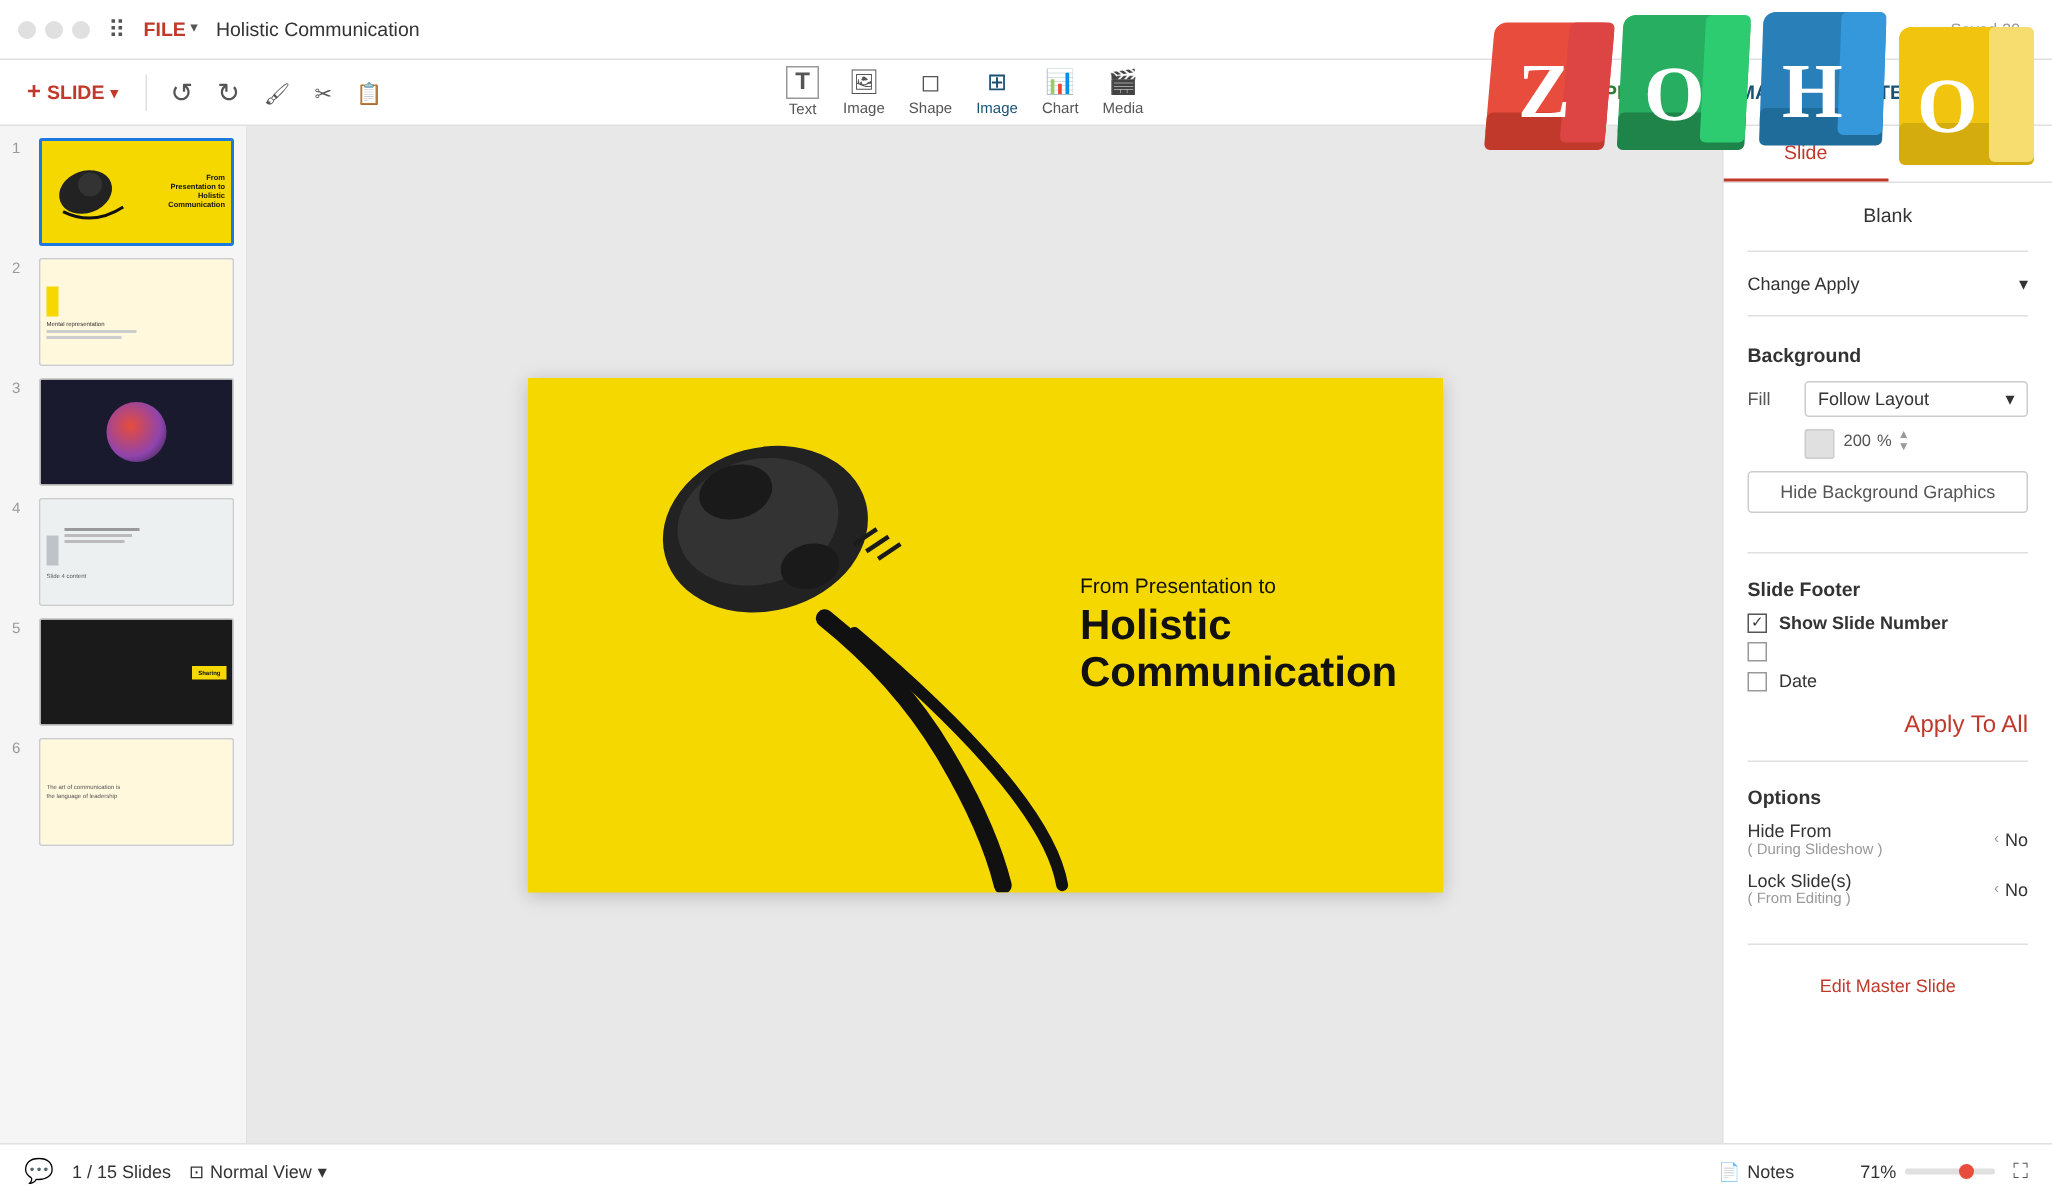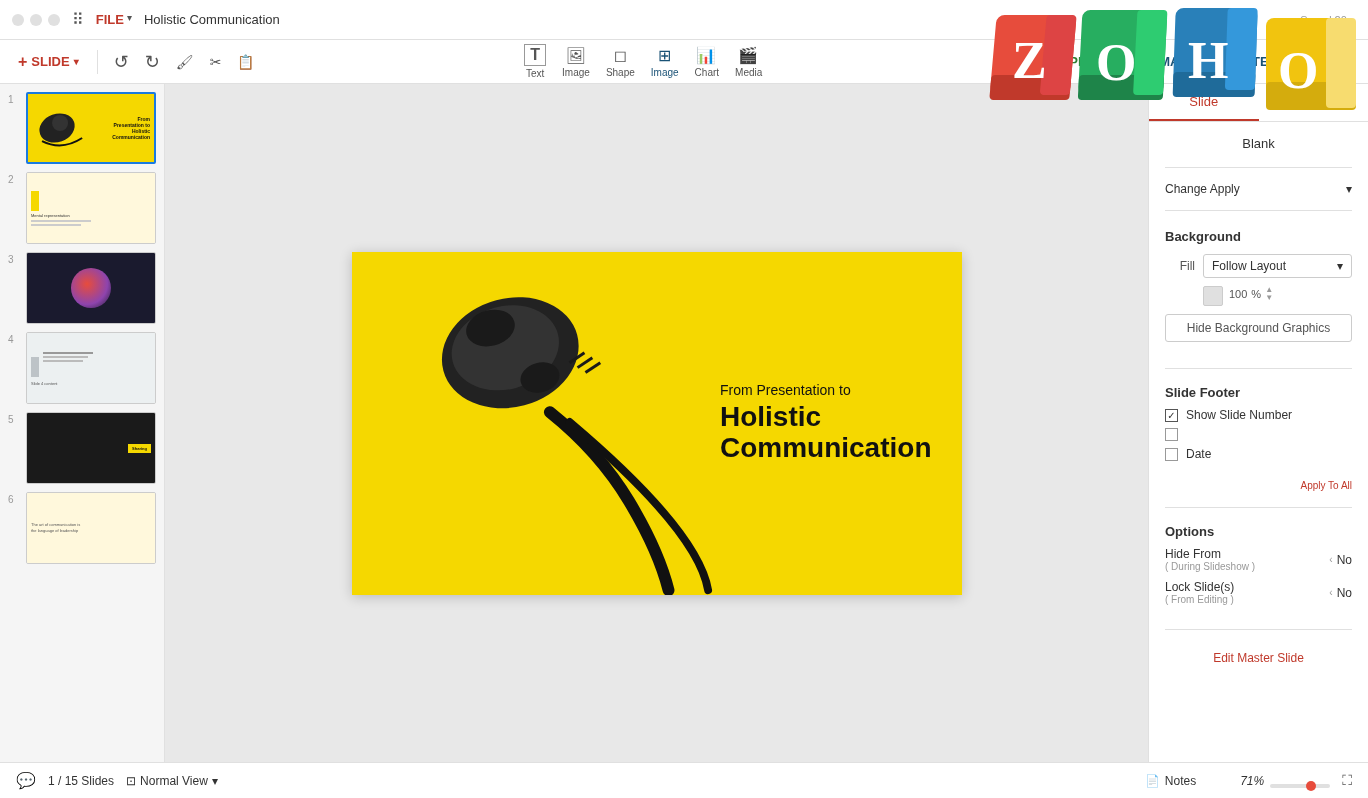--- a/index.html
+++ b/index.html
@@ -237,21 +237,20 @@
       width: 100%;
     }
 
     .background-section { padding: 10px 16px; }
     .bg-label { font-size: 13px; font-weight: bold; color: #333; margin-bottom: 10px; }
     .fill-row {
       display: flex;
       align-items: center;
       gap: 8px;
       margin-bottom: 8px;
-      text-align: right;
     }
     .fill-label { font-size: 12px; color: #555; min-width: 30px; }
     .fill-select {
       flex: 1;
       display: flex;
       align-items: center;
       justify-content: space-between;
       padding: 4px 8px;
       border: 1px solid #ccc;
       border-radius: 3px;
@@ -293,33 +292,33 @@
     .sf-title { font-size: 13px; font-weight: bold; color: #333; margin-bottom: 8px; }
     .checkbox-row {
       display: flex;
       align-items: center;
       gap: 8px;
       margin-bottom: 6px;
     }
     .cb { width: 13px; height: 13px; border: 1px solid #999; display: flex; align-items: center; justify-content: center; cursor: pointer; }
     .cb.checked { background: #fff; border-color: #555; }
     .cb.checked::after { content: '✓'; font-size: 10px; color: #333; }
-    .cb-label { font-size: 12px; color: #333; }
+    .cb-label { font-size: 12px; color: #333; font-weight: bold; }
     .date-row { display: flex; align-items: center; gap: 8px; }
     .date-label { font-size: 12px; color: #333; }
 
     .apply-all-btn {
       text-align: right;
       padding: 6px 16px;
     }
     .apply-all-btn button {
       background: none;
       border: none;
       color: #c0392b;
-      font-size: 10px;
+      font-size: 16px;
       cursor: pointer;
     }
 
     .options-section { padding: 8px 16px; }
     .opt-title { font-size: 13px; font-weight: bold; color: #333; margin-bottom: 8px; }
     .option-row {
       display: flex;
       align-items: center;
       justify-content: space-between;
       margin-bottom: 8px;
@@ -356,21 +355,21 @@
       display: flex;
       align-items: center;
       padding: 0 16px;
       gap: 12px;
     }
     .comment-icon { font-size: 16px; color: #555; cursor: pointer; }
     .slide-counter { font-size: 12px; color: #333; }
     .view-select { font-size: 12px; color: #333; cursor: pointer; display: flex; align-items: center; gap: 4px; }
     .notes-btn { margin-left: auto; font-size: 12px; color: #333; cursor: pointer; display: flex; align-items: center; gap: 4px; }
     .fullscreen-btn { font-size: 14px; color: #555; cursor: pointer; }
-    .zoom-area { display: flex; align-items: flex-end; gap: 6px; font-style: italic; }
+    .zoom-area { display: flex; align-items: center; gap: 6px; }
     .zoom-pct { font-size: 12px; color: #333; }
     .zoom-slider { width: 60px; height: 4px; background: #e0e0e0; border-radius: 2px; position: relative; }
     .zoom-thumb { width: 10px; height: 10px; background: #e74c3c; border-radius: 50%; position: absolute; top: -3px; left: 60%; }
   </style>
 </head>
 <body>
 
 <div class="top-bar">
   <div class="traffic-lights">
     <div class="traffic-light tl-red"></div>
@@ -570,21 +569,21 @@
         <span class="fill-label">Fill</span>
         <div class="fill-select">
           <span>Follow Layout</span>
           <span>▾</span>
         </div>
       </div>
 
       <div class="color-swatch-row">
         <div class="color-swatch"></div>
         <div class="opacity-row" style="padding-left:0;">
-          <span style="font-size:11px;color:#555;">100</span>
+          <span style="font-size:11px;color:#555;">200</span>
           <span style="font-size:11px;color:#555;">%</span>
           <div class="opacity-arrows">
             <span class="opacity-arrow">▲</span>
             <span class="opacity-arrow">▼</span>
           </div>
         </div>
       </div>
 
       <button class="hide-bg-btn">Hide Background Graphics</button>
     </div>

